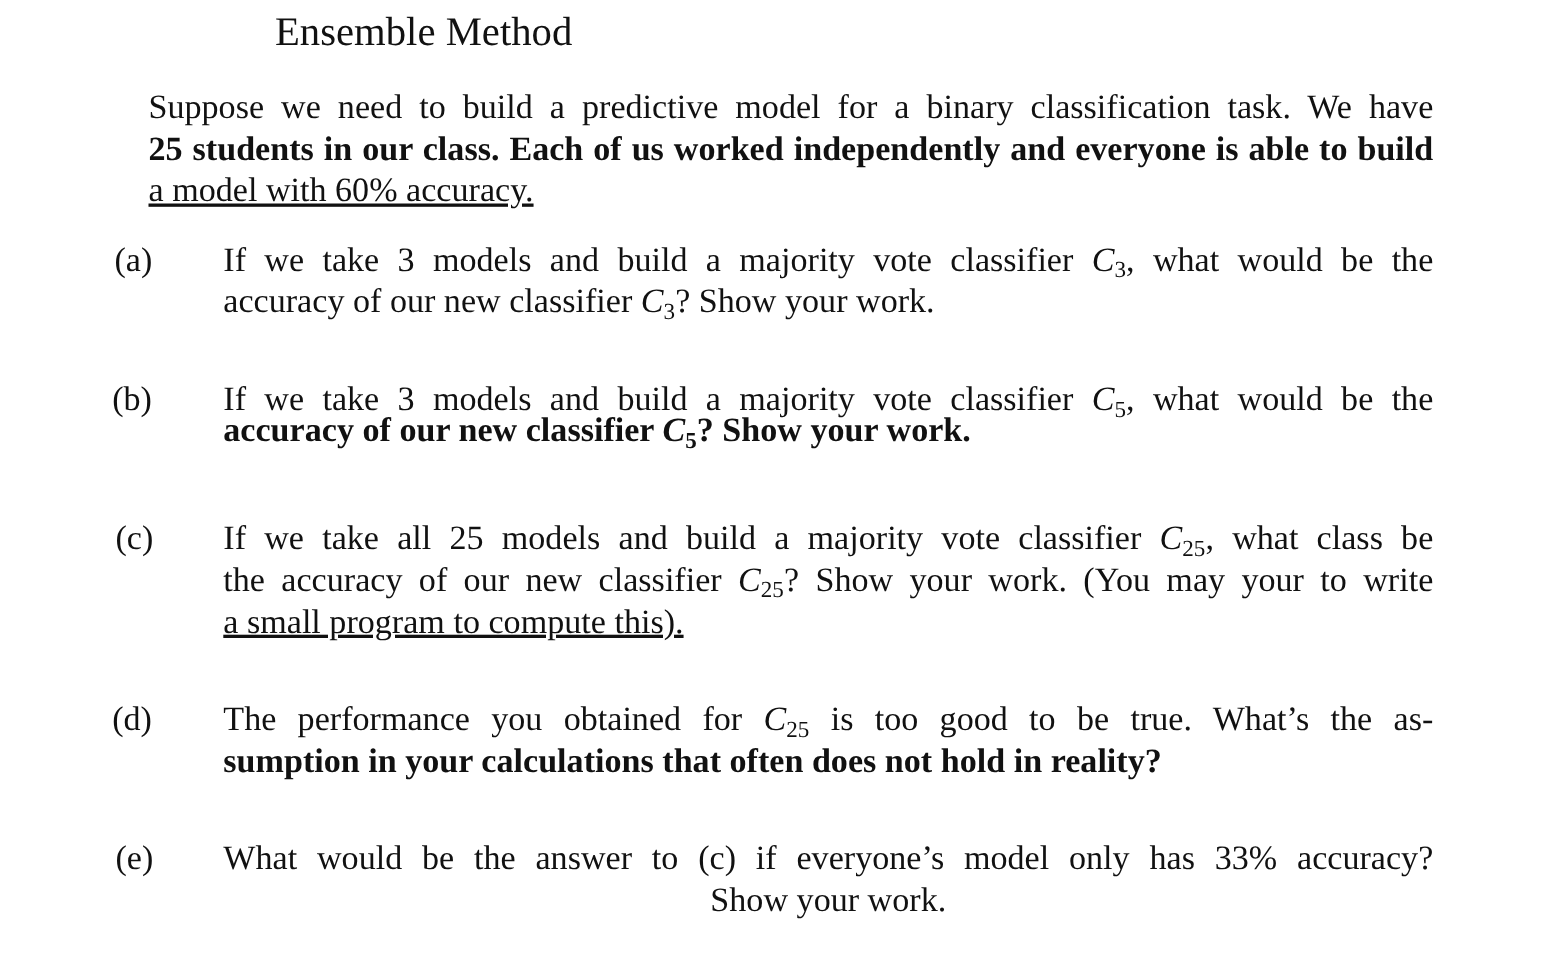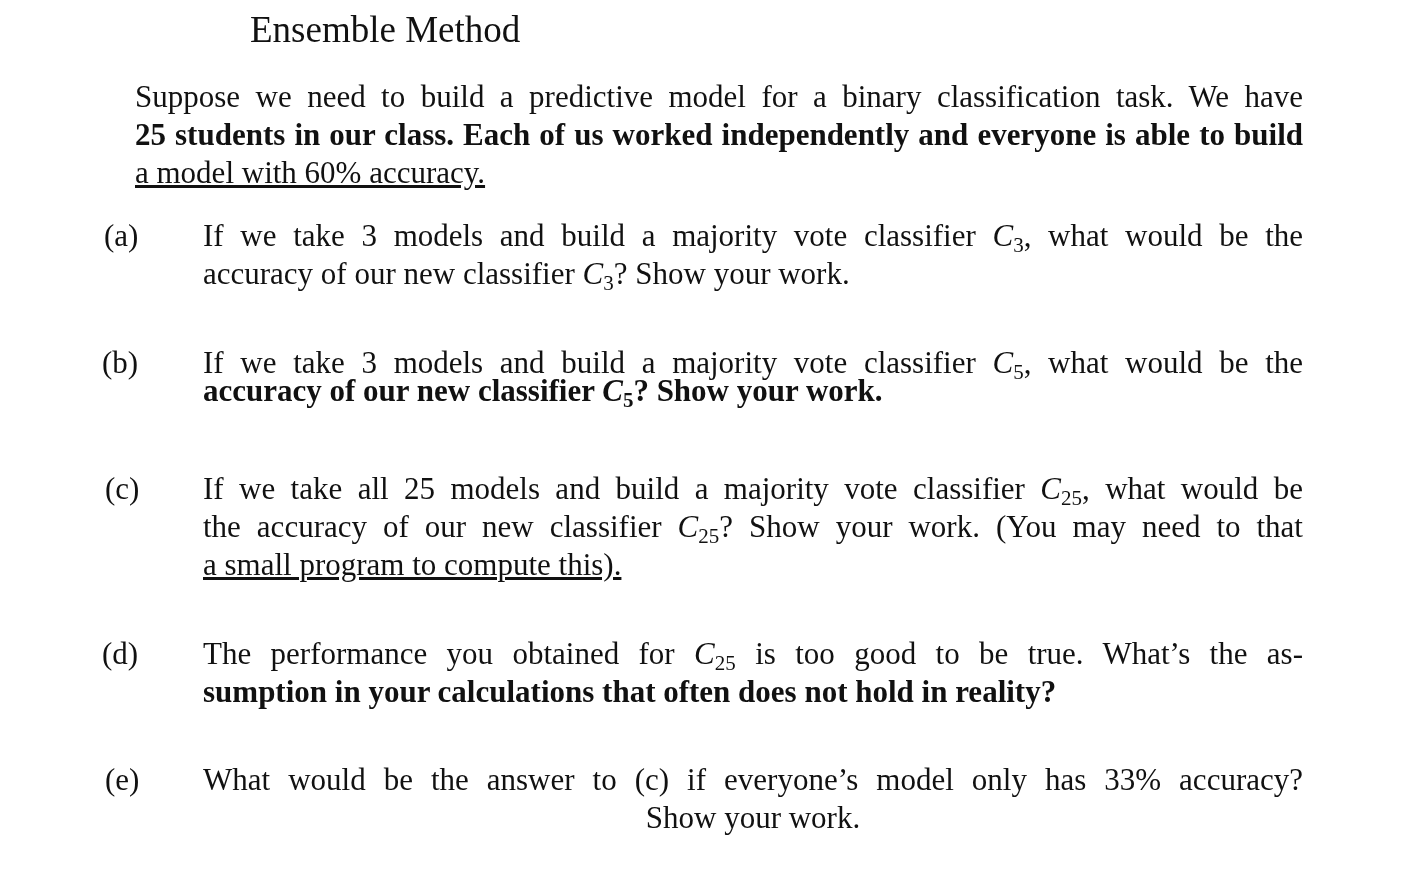--- a/index.html
+++ b/index.html
@@ -68,22 +68,22 @@
 </div>
 
 <div class="item">
   <span class="item-label" style="left:102px; top:344px;">(b)</span>
   <div class="line justify" style="top:344px;"><span>If we take 3 models and build a majority vote classifier </span><span class="m">C</span><sub>5</sub><span>, what would be the</span></div>
   <div class="line" style="top:372px;font-weight:bold;"><span>accuracy of our new classifier </span><span class="m">C</span><sub>5</sub><span>? Show your work.</span></div>
 </div>
 
 <div class="item">
   <span class="item-label" style="left:105px; top:470px;">(c)</span>
-  <div class="line justify" style="top:470px;"><span>If we take all 25 models and build a majority vote classifier </span><span class="m">C</span><sub>25</sub><span>, what would be</span></div>
-  <div class="line justify" style="top:508px;"><span>the accuracy of our new classifier </span><span class="m">C</span><sub>25</sub><span>? Show your work. (You may need to that</span></div>
+  <div class="line justify" style="top:470px;"><span>If we take all 25 models and build a majority vote classifier </span><span class="m">C</span><sub>25</sub><span>, what class be</span></div>
+  <div class="line justify" style="top:508px;"><span>the accuracy of our new classifier </span><span class="m">C</span><sub>25</sub><span>? Show your work. (You may your to write</span></div>
   <div class="line" style="top:546px;text-decoration:underline;"><span>a small program to compute this).</span></div>
 </div>
 
 <div class="item">
   <span class="item-label" style="left:102px; top:635px;">(d)</span>
   <div class="line justify" style="top:635px;"><span>The performance you obtained for </span><span class="m">C</span><sub>25</sub><span> is too good to be true.  What’s the as-</span></div>
   <div class="line" style="top:673px;font-weight:bold;"><span>sumption in your calculations that often does not hold in reality?</span></div>
 </div>
 
 <div class="item">

